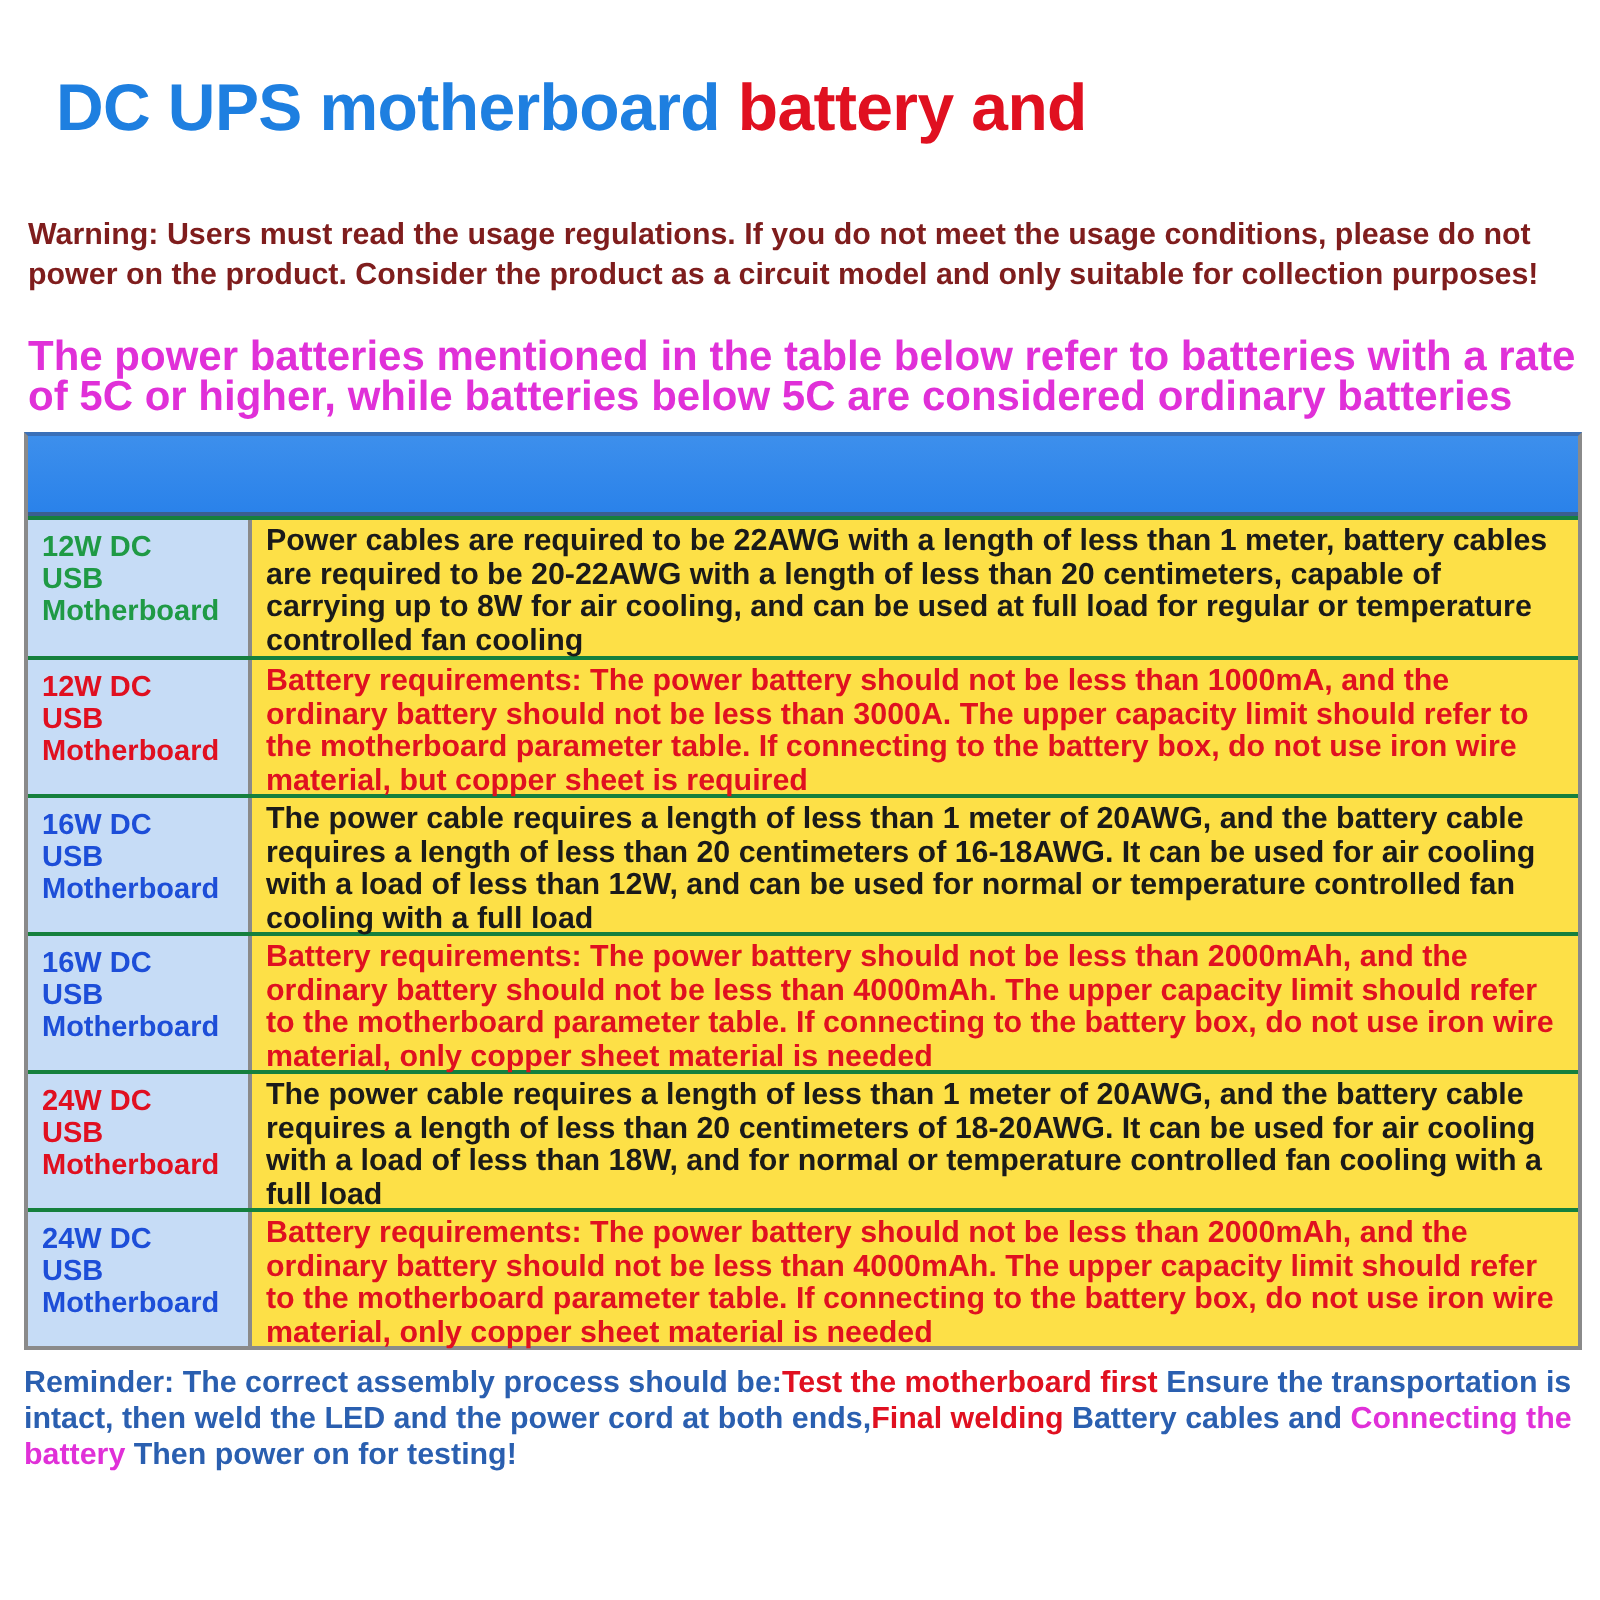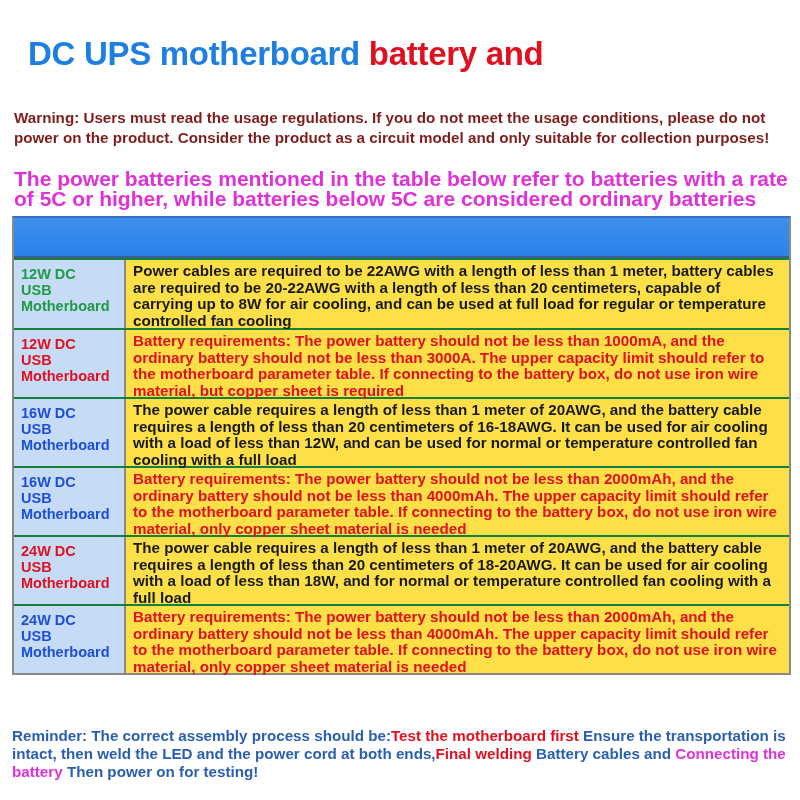--- a/index.html
+++ b/index.html
@@ -13,21 +13,21 @@
   .table { position: absolute; left: 12px; top: 216px; width: 779px; border: 2px solid #8a8a8a; border-top-color: #3a70b8; }
   .thead { height: 40px; background: linear-gradient(#3d8fec, #2a82ea); border-bottom: 2px solid #3a5f90; }
   .row { display: flex; border-top: 2px solid #15803d; }
   .row:first-of-type { border-top: none; }
   .label { width: 112px; background: #c6dcf6; padding: 6px 0 0 7px; font-size: 14.5px; font-weight: bold; line-height: 16px; border-right: 2px solid #8a8a8a; }
   .desc { flex: 1; background: #fde047; padding: 3px 6px 2px 7px; font-size: 15.2px; font-weight: bold; line-height: 16.5px; }
   .c-green { color: #1f9a45; }
   .c-red { color: #e01020; }
   .c-blue { color: #1d4ed8; }
   .c-dark { color: #1a1a1a; }
-  .reminder { position: absolute; left: 12px; top: 683px; width: 785px; font-size: 15.2px; font-weight: bold; line-height: 18px; color: #2a5fb0; margin-top: 44px; }
+  .reminder { position: absolute; left: 12px; top: 683px; width: 785px; font-size: 15.2px; font-weight: bold; line-height: 18px; color: #2a5fb0; }
   .reminder .red { color: #e01020; }
   .reminder .pink { color: #e030d8; }
 </style>
 </head>
 <body>
 
 <div class="title">
   <div><span class="blue">DC UPS motherboard </span><span class="red">battery and</span></div>
 </div>
 

